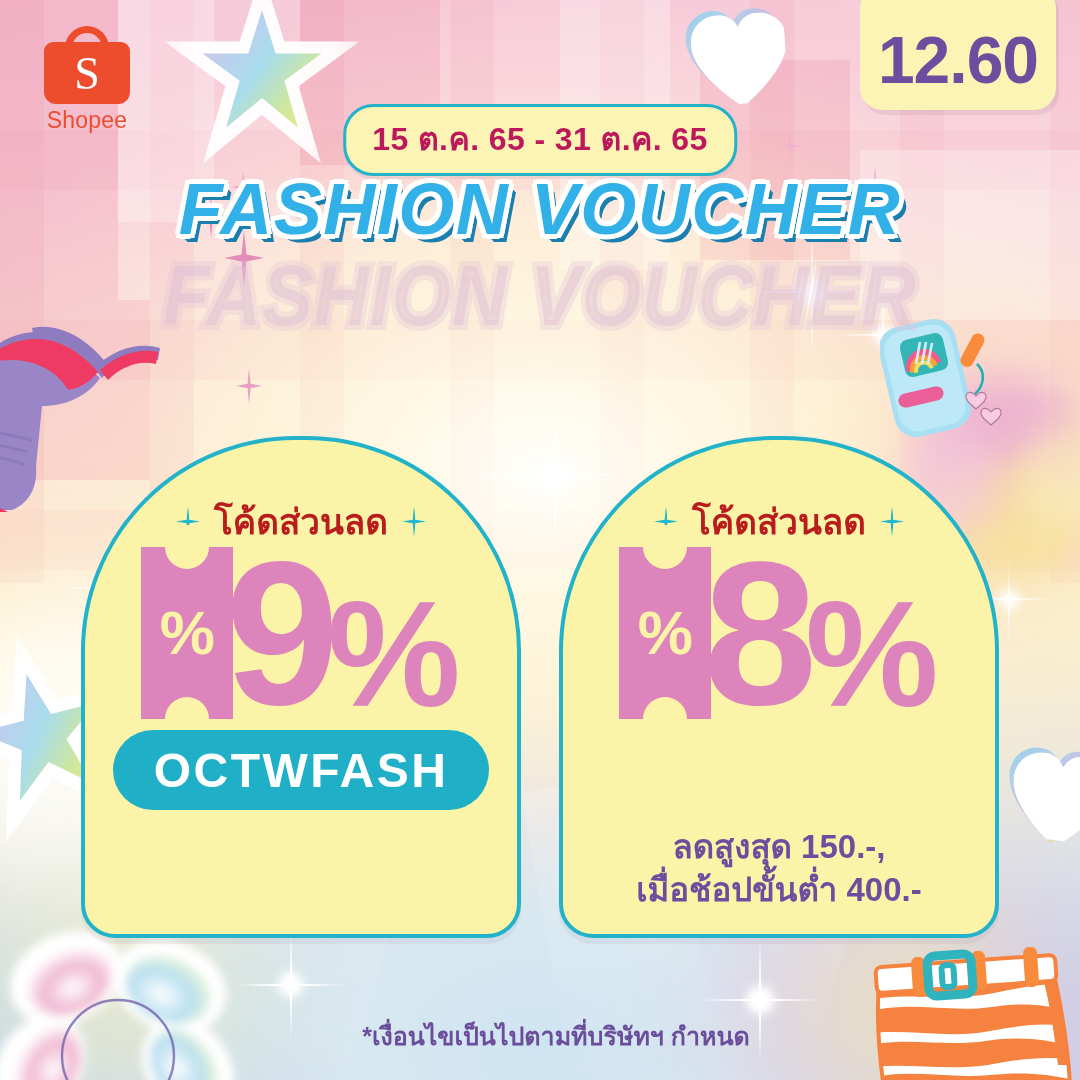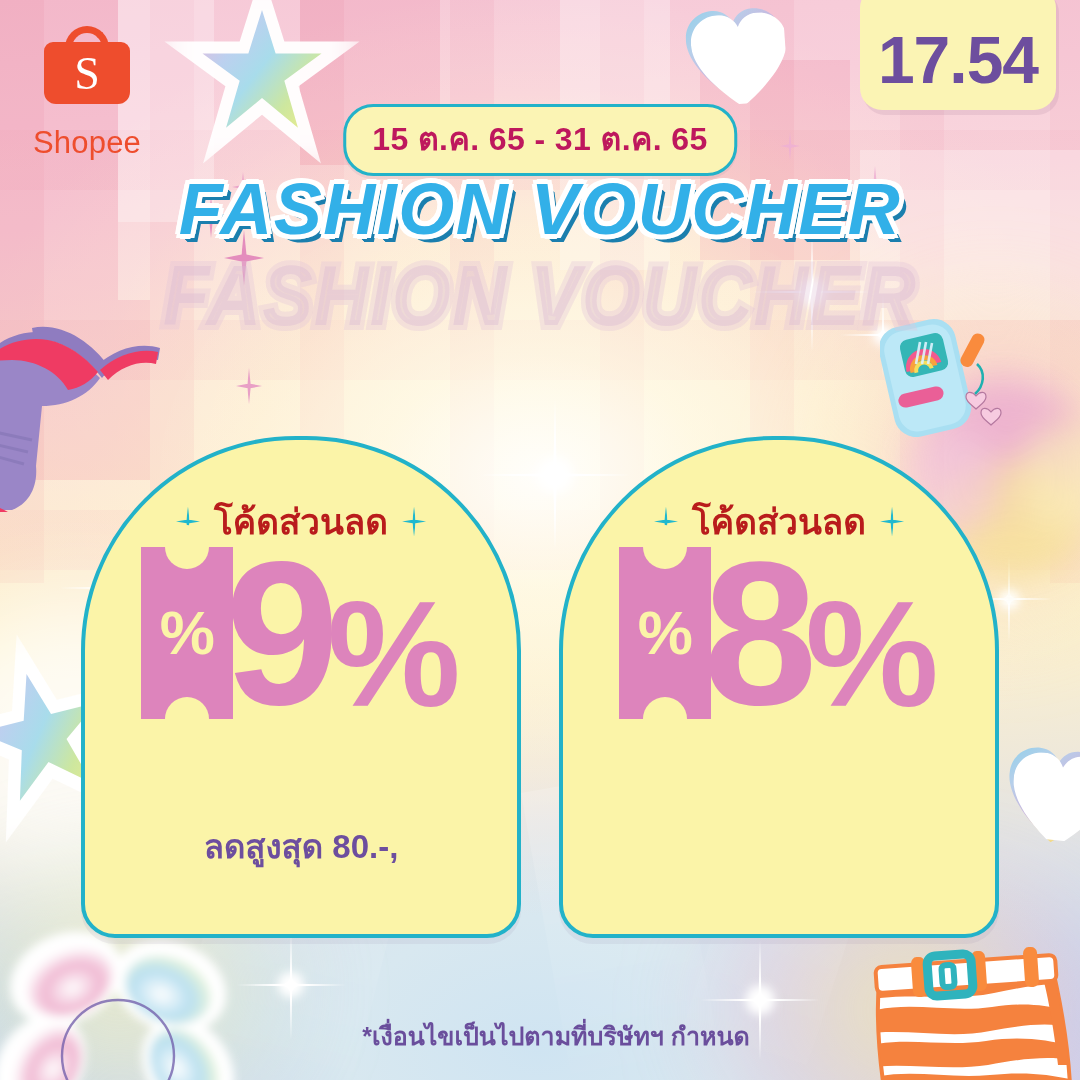--- a/index.html
+++ b/index.html
@@ -98,21 +98,21 @@
     position:absolute; left:50%; top:0; transform:translateX(-50%);
     width:44px; height:36px; border:7px solid #ee4d2d;
     border-bottom:none; border-radius:22px 22px 0 0;
   }
   .logo .bag .s{
     position:absolute; left:0; right:0; bottom:7px;
     font-family:"Liberation Serif",serif;
     font-size:46px; color:#fff; line-height:1; font-weight:400;
   }
   .logo .name{
-    margin-top:21px; font-size:31px; color:#ee4d2d; letter-spacing:.2px; font-weight:400;
+    margin-top:3px; font-size:23px; color:#ee4d2d; letter-spacing:.2px; font-weight:400;
   }
 
   .daybadge{
     position:absolute; right:24px; top:-14px;
     width:196px; height:124px;
     background:#fbf4b4; border-radius:22px;
     box-shadow:3px 5px 0 rgba(160,120,150,.16);
     display:flex; align-items:flex-end; justify-content:center;
     padding-bottom:12px;
   }
@@ -449,21 +449,21 @@
 <div class="logo">
   <div class="bag">
     <div class="handle"></div>
     <div class="body"></div>
     <div class="s">S</div>
   </div>
   <div class="name">Shopee</div>
 </div>
 
 <div class="daybadge">
-  <span>17.54</span>
+  <span>12.60</span>
 </div>
 
 <div class="datepill">
   <span>15 ต.ค. 65 - 31 ต.ค. 65</span>
 </div>
 
 <div class="titlewrap">
   <div class="t-ghost">FASHION VOUCHER</div>
   <div class="t2">
     <span class="fill">FASHION VOUCHER</span>
@@ -484,22 +484,24 @@
           <i class="h"></i>
         </span>
     </div>
     <div class="pctrow">
       <div class="ticket">
         <div class="pc">%</div>
       </div>
       <div class="bignum">9</div>
       <div class="bigpc">%</div>
     </div>
+    <div class="codepill">
+      <span>OCTWFASH</span>
+    </div>
     <div class="terms">
-      <div>ลดสูงสุด 80.-,</div>
     </div>
   </div>
 
   <div class="card">
     <div class="hdr">
       <span class="spark">
           <i class="v"></i>
           <i class="h"></i>
         </span>
       <span class="lbl">โค้ดส่วนลด</span>
@@ -508,17 +510,21 @@
           <i class="h"></i>
         </span>
     </div>
     <div class="pctrow">
       <div class="ticket">
         <div class="pc">%</div>
       </div>
       <div class="bignum">8</div>
       <div class="bigpc">%</div>
     </div>
+    <div class="terms">
+      <div>ลดสูงสุด 150.-,</div>
+      <div>เมื่อช้อปขั้นต่ำ 400.-</div>
+    </div>
   </div>
 
 </div>
 
 <div class="footnote">*เงื่อนไขเป็นไปตามที่บริษัทฯ กำหนด</div>
 
 </body></html>

